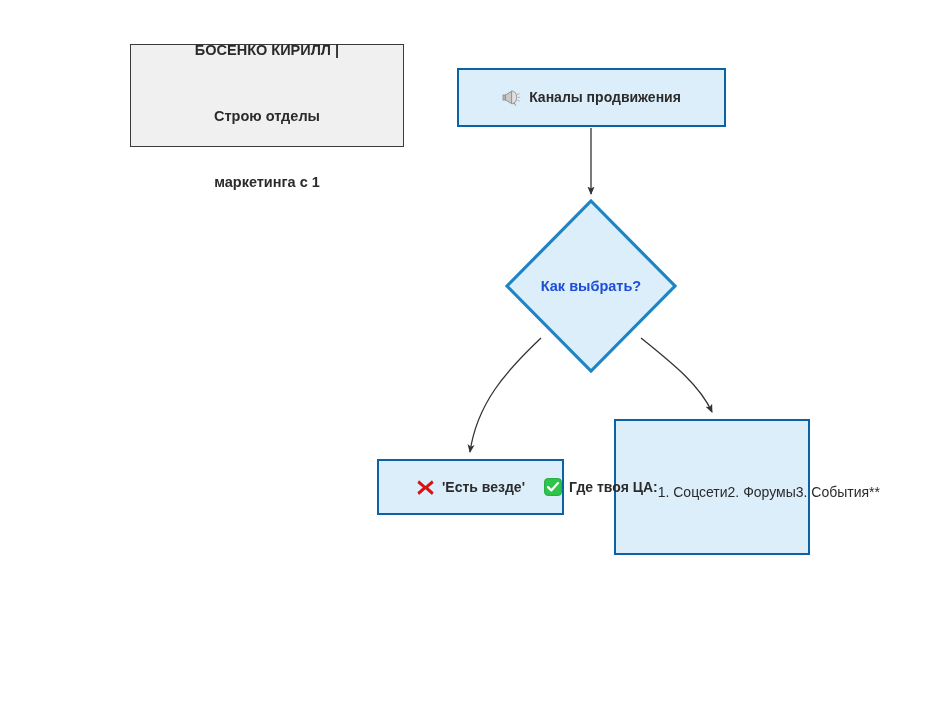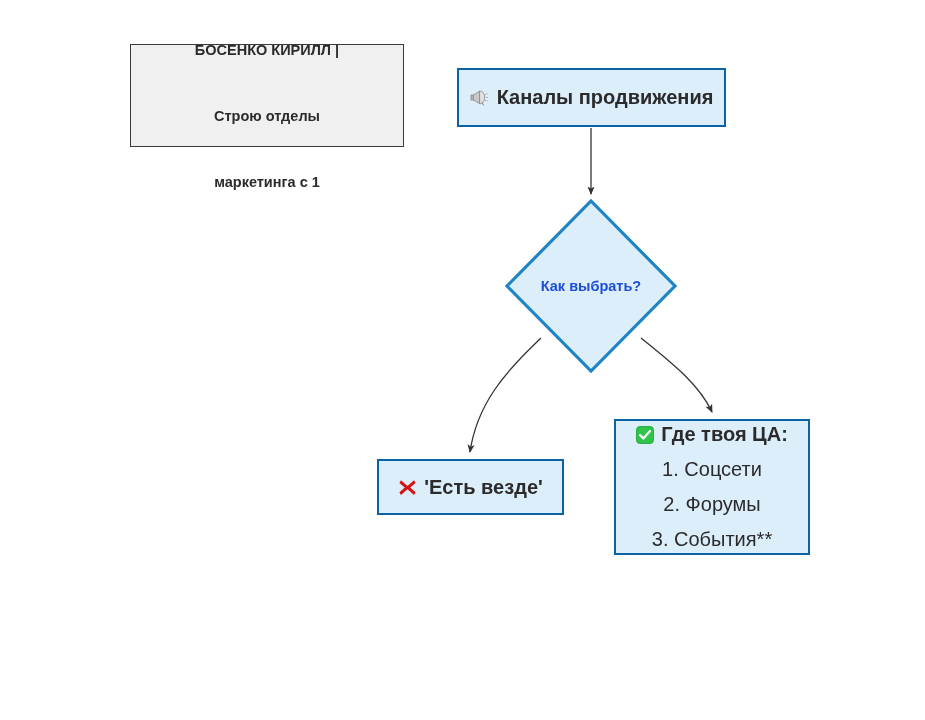--- a/index.html
+++ b/index.html
@@ -48,27 +48,26 @@
     margin-top: 40px;
   }
 
   
   .node {
     position: absolute;
     box-sizing: border-box;
     background: #ddeefb;
     border: 2.5px solid #0b62a4;
     display: flex;
-    flex-direction: column;
     align-items: center;
     justify-content: center;
     z-index: 5;
   }
   .node .nline {
-    font-size: 20px;
+    font-size: 14px;
     font-weight: bold;
     color: #2b2b2b;
     line-height: 25px;
     text-align: center;
     white-space: pre;
   }
   .node .nline.sub {
     font-weight: normal;
     margin-top: 10px;
   }

